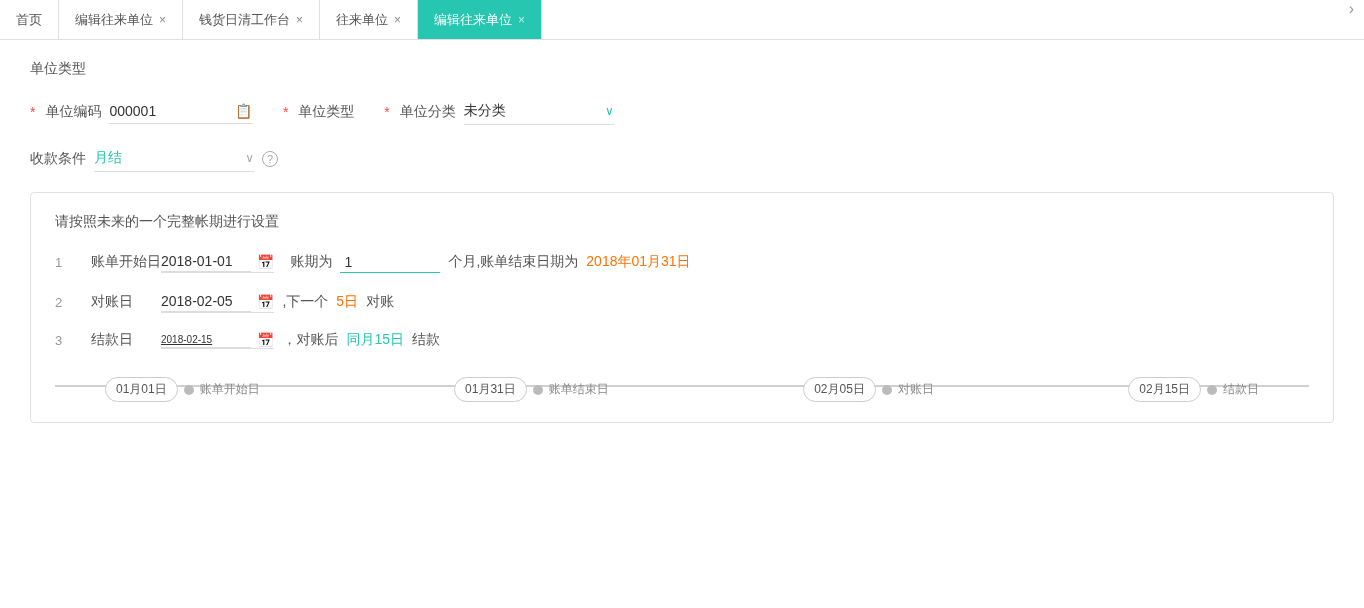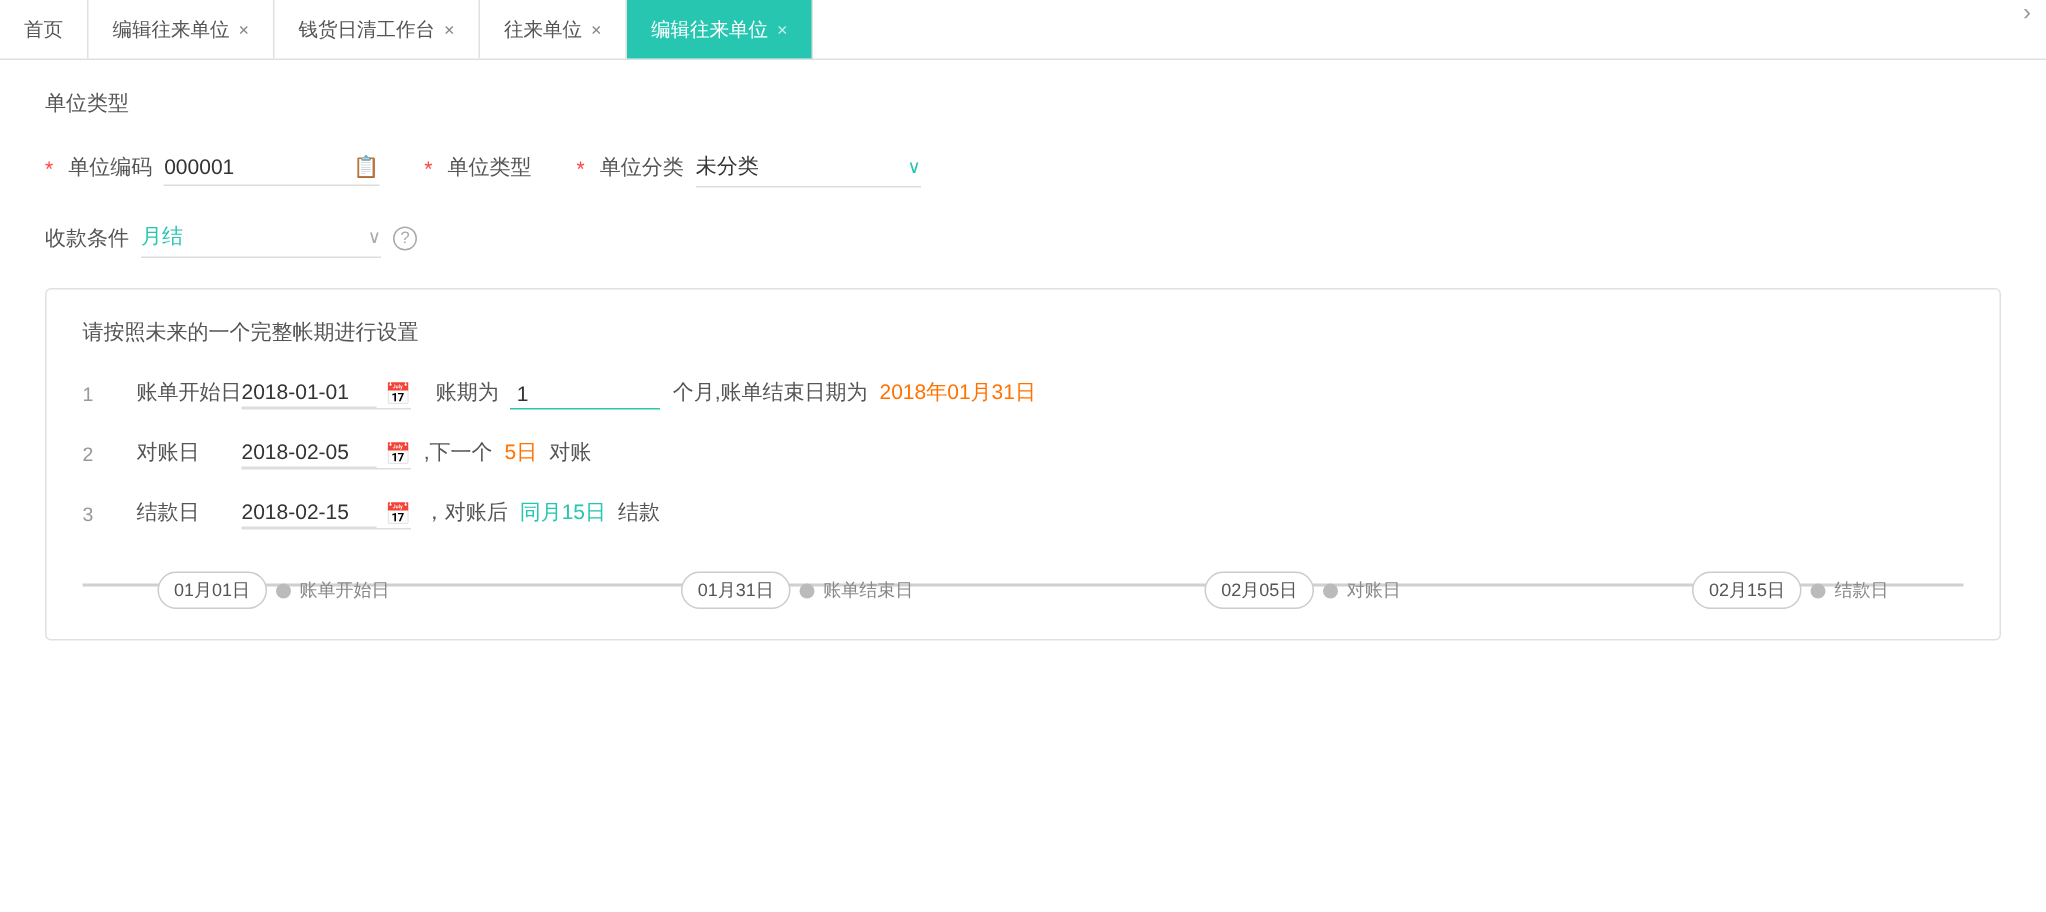--- a/index.html
+++ b/index.html
@@ -378,21 +378,21 @@
         <span class="orange-text">5日</span>
         <span style="color:#555;">对账</span>
       </div>
     </div>
 
     <div class="step-row">
       <span class="step-num">3</span>
       <span class="step-name">结款日</span>
       <div class="step-content">
         <div class="input-with-icon">
-          <input type="text" value="2018-02-15" style="width: 90px; border-top: none; border-right: none; border-left: none; border-image: initial; border-bottom: 1px solid rgb(221, 221, 221); outline: none; font-size: 14px; background: transparent; padding: 2px 0px;">
+          <input type="text" value="2018-02-15" style="width: 90px; border-top: none; border-right: none; border-left: none; border-image: initial; border-bottom: 1px solid rgb(221, 221, 221); outline: none; font-size: 10px; background: transparent; padding: 2px 0px; text-decoration: underline;">
           <span class="calendar-icon">📅</span>
         </div>
         <span style="color:#555;">，对账后</span>
         <span class="teal-text">同月15日</span>
         <span style="color:#555;">结款</span>
       </div>
     </div>
 
 
     <div class="timeline-wrap">

